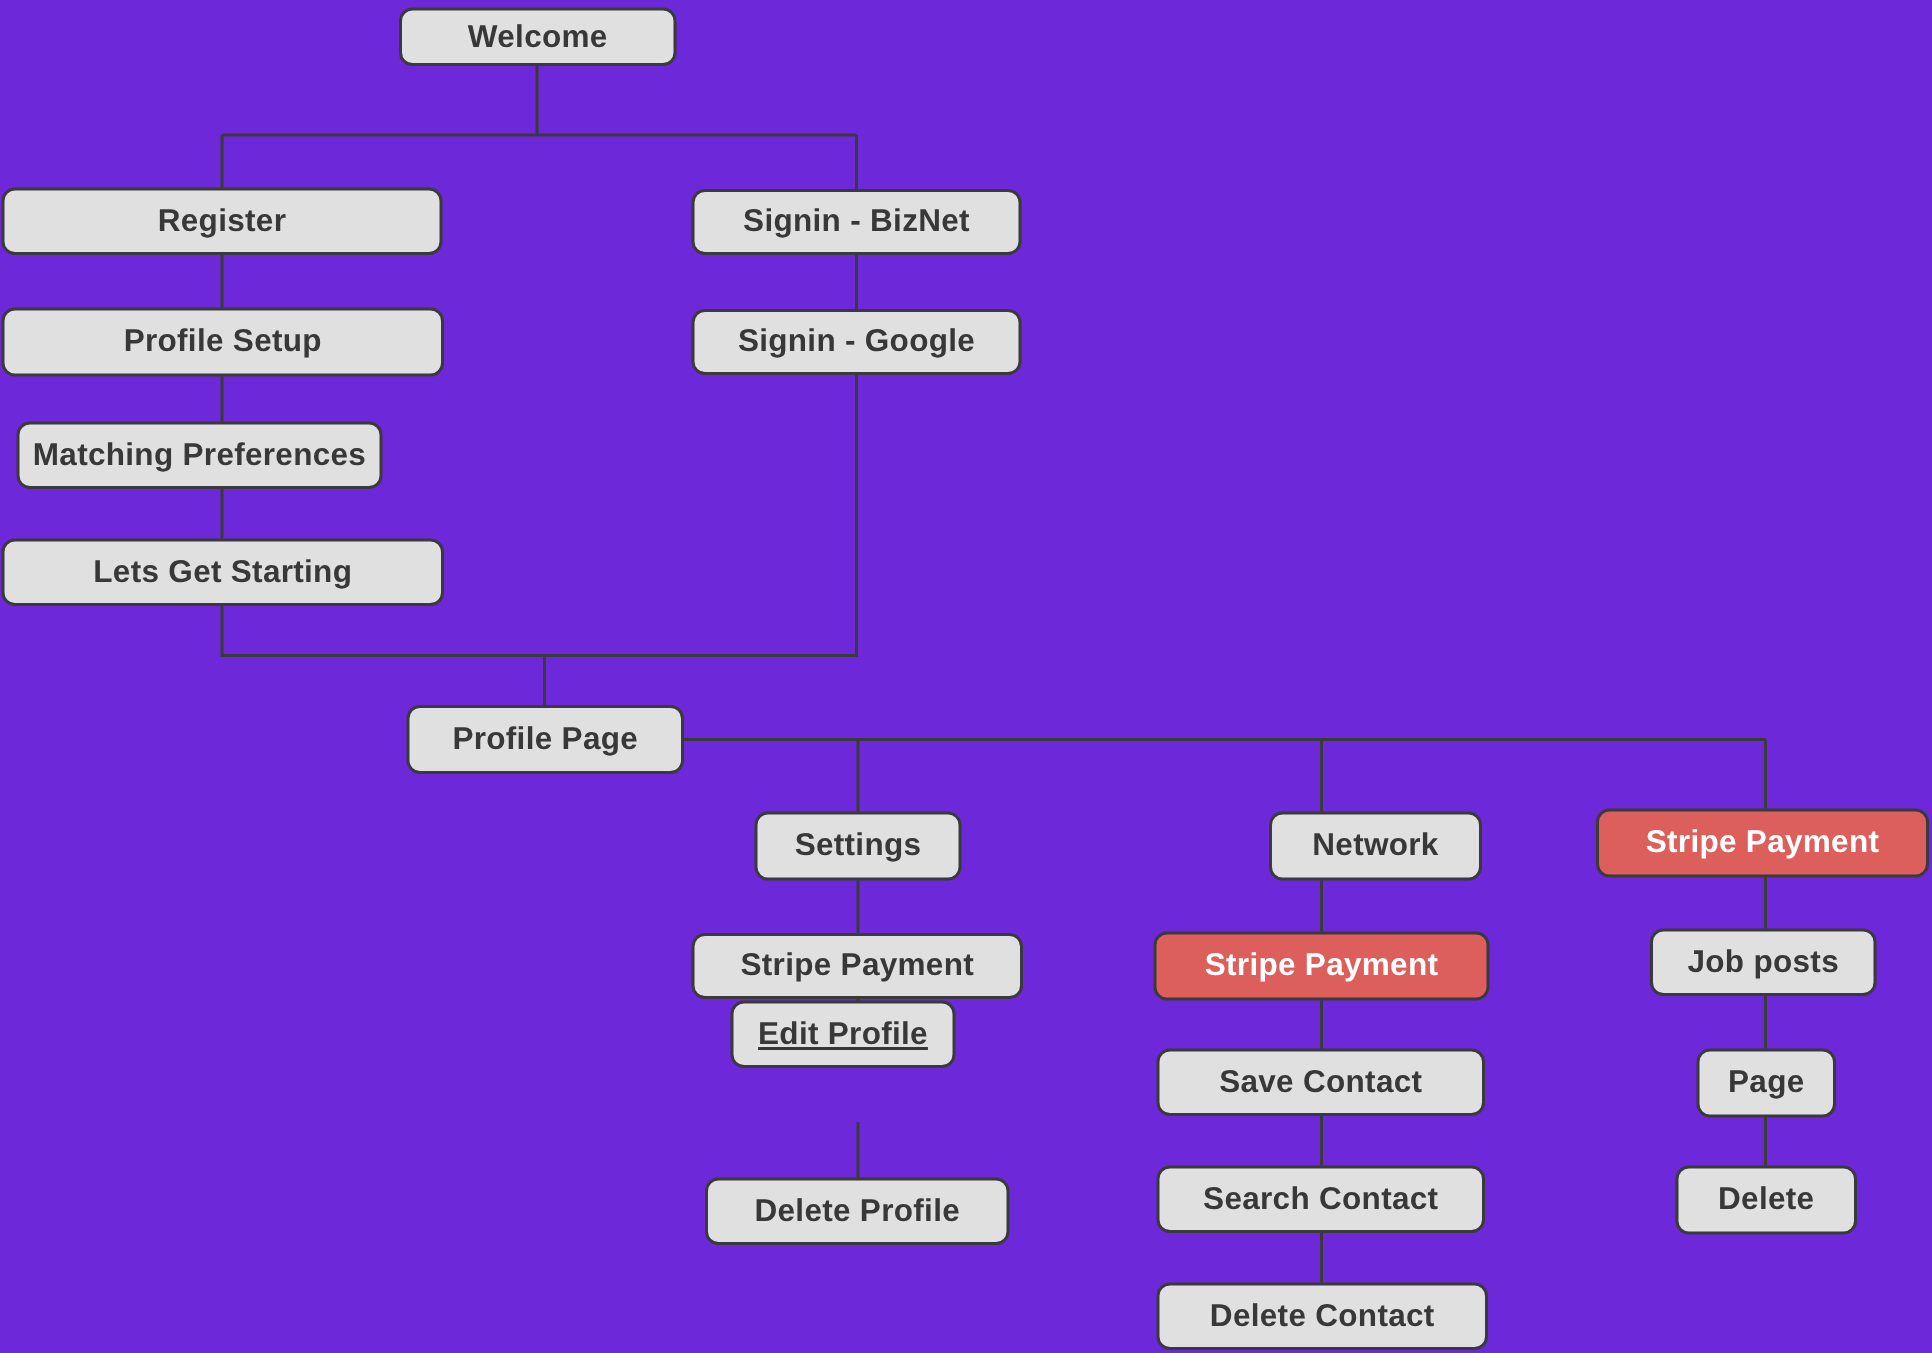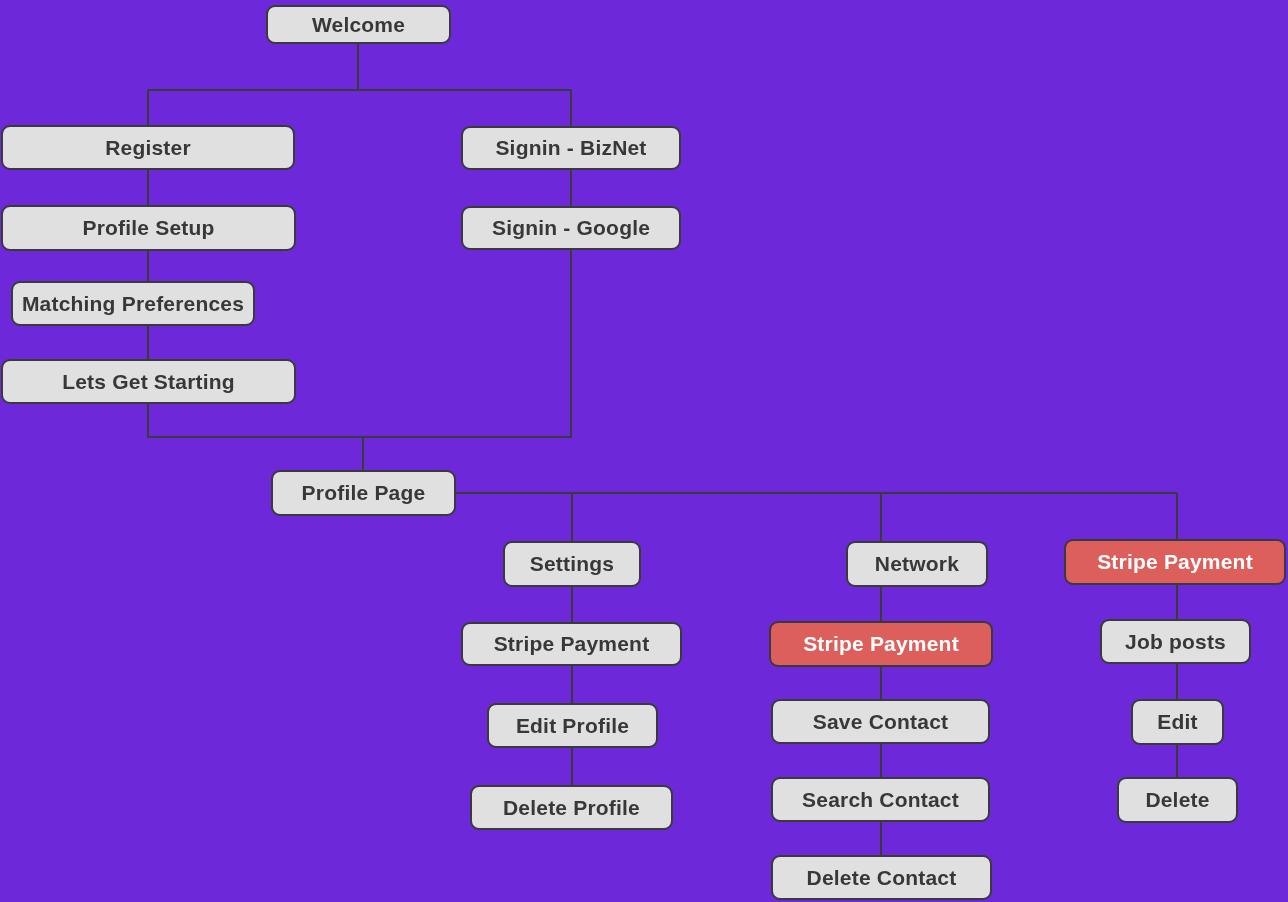--- a/index.html
+++ b/index.html
@@ -95,21 +95,21 @@
     </div>
     <div class="node" style="left: 271px; top: 470px; width: 185px; height: 46px;">
       <span>Profile Page</span>
     </div>
     <div class="node" style="left: 503px; top: 541px; width: 138px; height: 46px;">
       <span>Settings</span>
     </div>
     <div class="node" style="left: 461px; top: 622px; width: 221px; height: 44px;">
       <span>Stripe Payment</span>
     </div>
-    <div class="node" style="left: 487px; top: 703px; width: 171px; height: 45px;">
+    <div class="node" style="left: 487px; top: 667px; width: 150px; height: 45px; text-decoration: underline;">
       <span>Edit Profile</span>
     </div>
     <div class="node" style="left: 470px; top: 785px; width: 203px; height: 45px;">
       <span>Delete Profile</span>
     </div>
     <div class="node" style="left: 810px; top: 541px; width: 142px; height: 46px; margin-left: 36px;">
       <span>Network</span>
     </div>
     <div class="node highlight" style="left: 769px; top: 621px; width: 224px; height: 46px;">
       <span>Stripe Payment</span>
@@ -123,18 +123,18 @@
     <div class="node" style="left: 771px; top: 855px; width: 221px; height: 45px;">
       <span>Delete Contact</span>
     </div>
     <div class="node highlight" style="left: 1064px; top: 539px; width: 222px; height: 46px;">
       <span>Stripe Payment</span>
     </div>
     <div class="node" style="left: 1100px; top: 619px; width: 151px; height: 45px;">
       <span>Job posts</span>
     </div>
     <div class="node" style="left: 1131px; top: 699px; width: 93px; height: 46px;">
-      <span>Edit</span>
+      <span>Page</span>
     </div>
     <div class="node" style="left: 1117px; top: 777px; width: 121px; height: 46px;">
       <span>Delete</span>
     </div>
   </div>
 
 </body></html>

